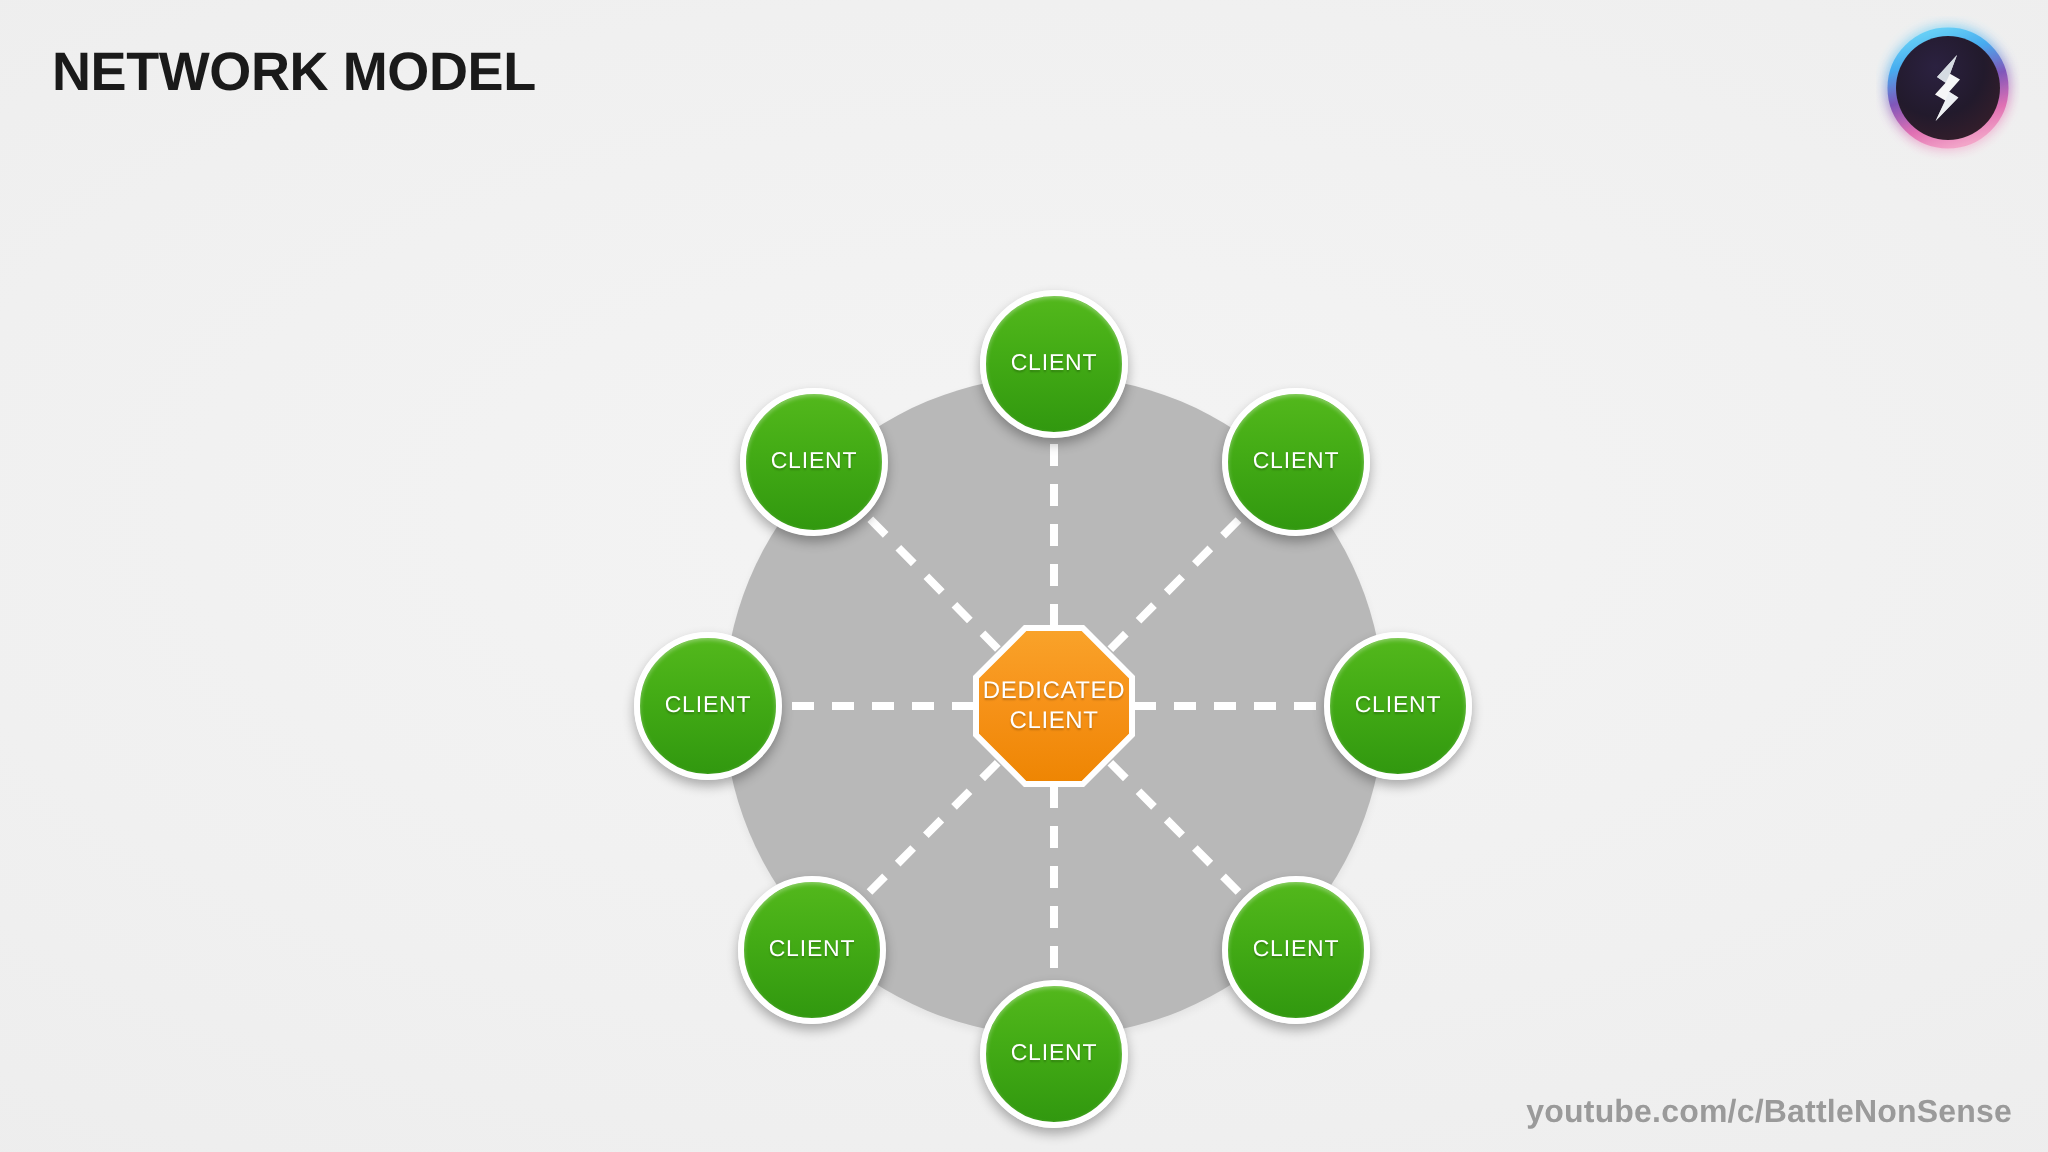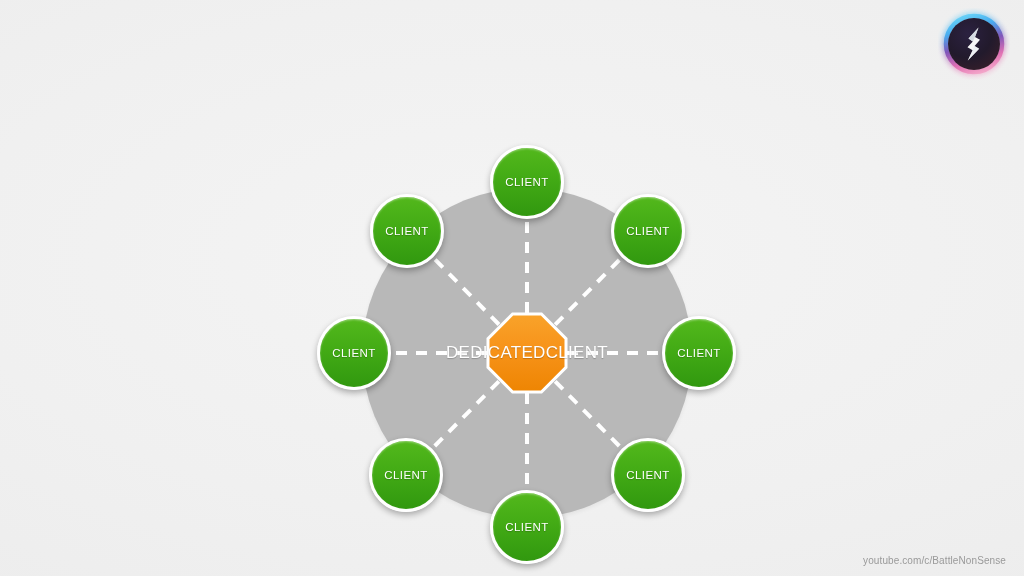--- a/index.html
+++ b/index.html
@@ -112,47 +112,49 @@
     margin-left: -44px;
     margin-top: -44px;
   }
   #server-label {
     position: absolute;
     left: 0;
     top: 0;
     width: 88px;
     height: 88px;
     display: flex;
-    flex-direction: row;
+    flex-direction: column;
     align-items: center;
     justify-content: center;
     color: #ffffff;
-    font-size: 17px;
+    font-size: 12px;
     line-height: 1.25;
     letter-spacing: 0.3px;
     text-align: center;
     text-shadow: 0 1px 1px rgba(0,0,0,0.22);
     user-select: none;
   }
 
   
   #watermark {
     position: absolute;
     right: 18px;
     bottom: 10px;
-    font-size: 10px;
+    font-size: 16px;
     color: #9a9a9a;
     letter-spacing: 0.1px;
     z-index: 20;
+    font-weight: bold;
   }
 </style>
 </head>
 <body>
 
 <div id="header">
+  <div id="page-title">NETWORK MODEL</div>
 </div>
 
 <div id="logo-wrap">
   <svg width="72" height="72" viewBox="0 0 72 72">
     <defs>
       <linearGradient id="ringGrad" x1="0.35" y1="0" x2="0.65" y2="1">
         <stop offset="0%" stop-color="#5ecdf7"></stop>
         <stop offset="22%" stop-color="#3fa9f0"></stop>
         <stop offset="50%" stop-color="#7a4fb8"></stop>
         <stop offset="78%" stop-color="#e06ab0"></stop>

